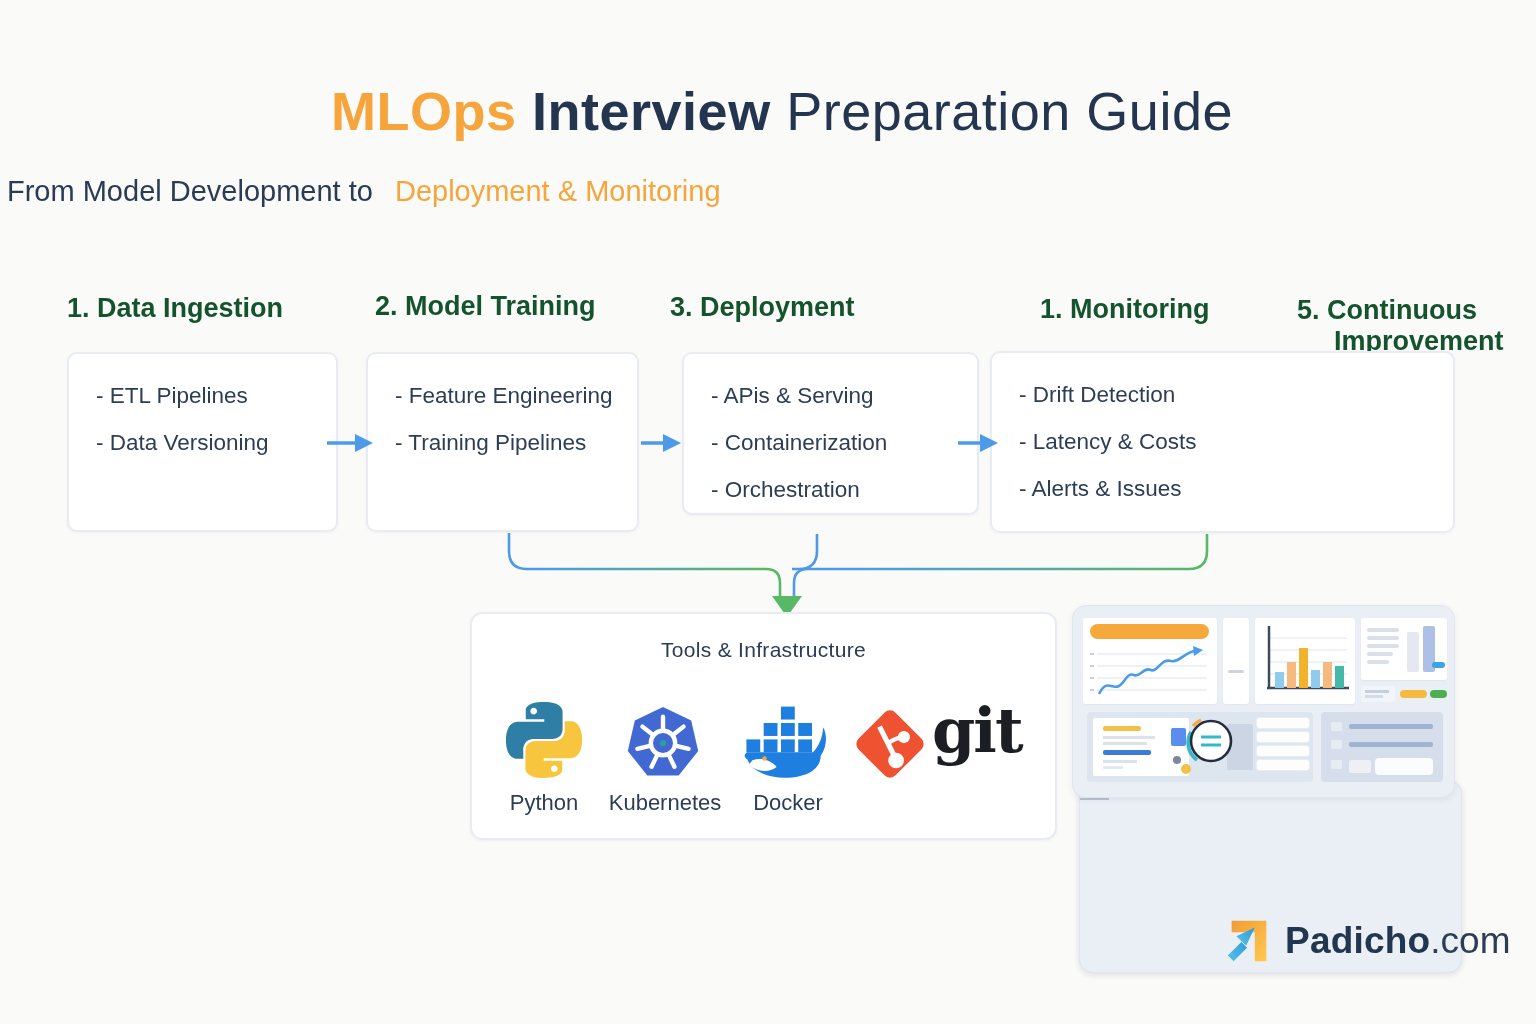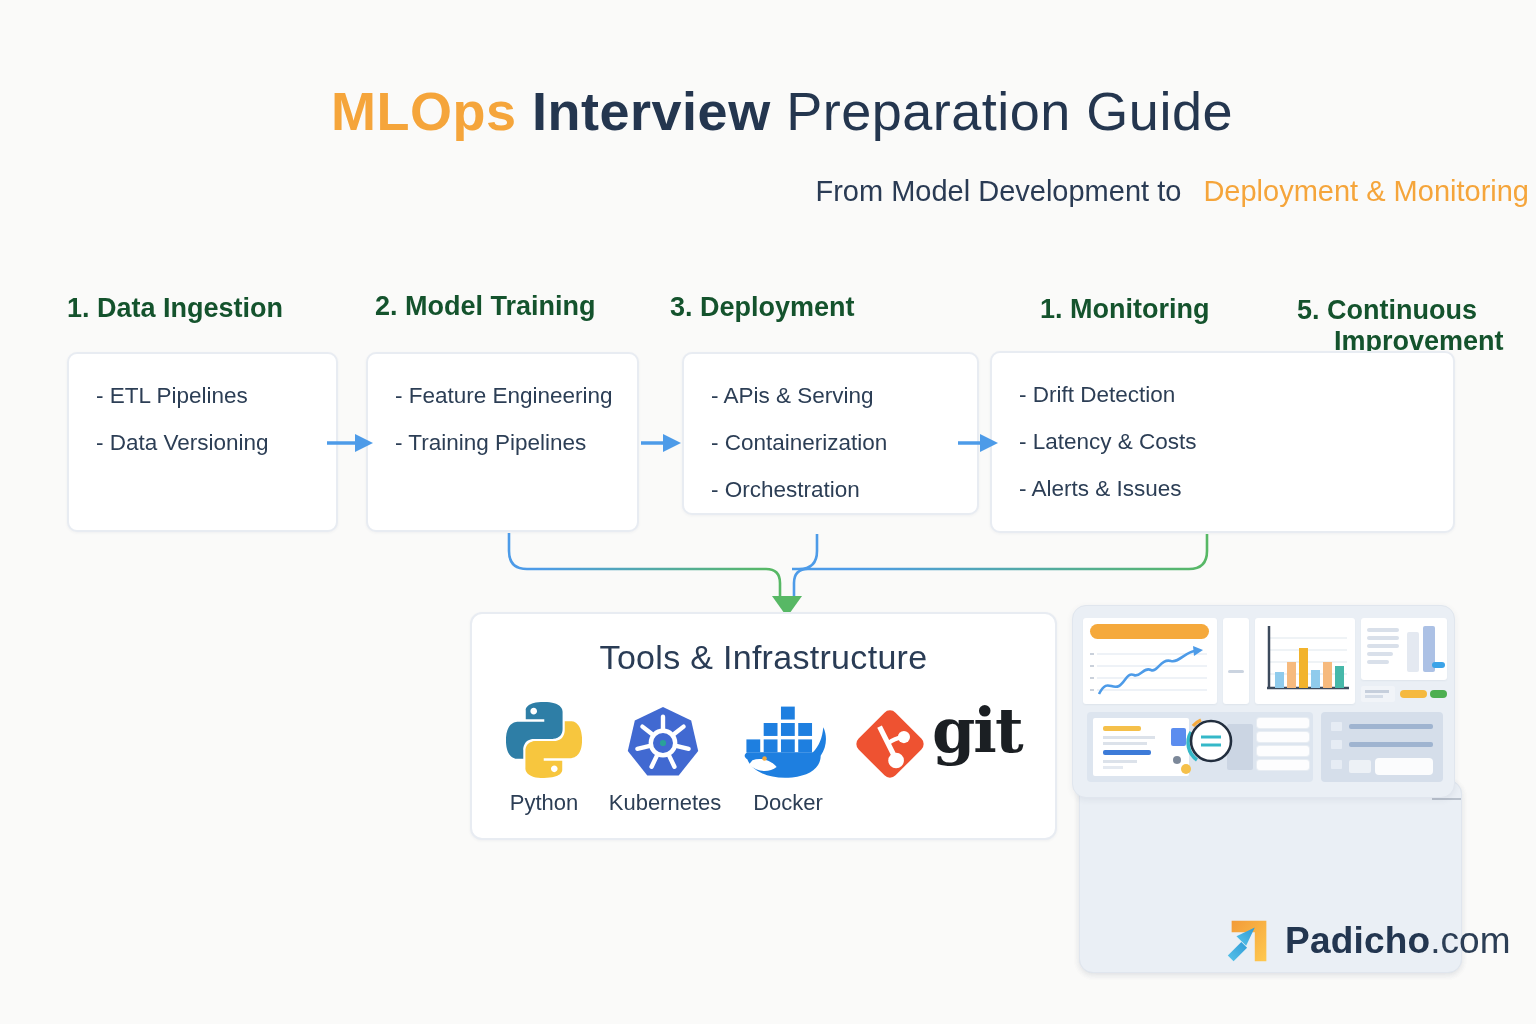--- a/index.html
+++ b/index.html
@@ -5,42 +5,42 @@
   * { margin:0; padding:0; box-sizing:border-box; }
   html,body { width:1536px; height:1024px; }
   body { font-family:"Liberation Sans", sans-serif; background:#FAFAF9; }
   #canvas { position:relative; width:1536px; height:1024px; overflow:hidden; background:#FAFAF9; }
 
   
   .title { position:absolute; top:80px; left:14px; width:100%; text-align:center;
            font-size:54px; font-weight:700; color:#24364F; letter-spacing:.5px; }
   .title .accent { color:#F5A53B; }
   .title .rest { font-weight:500; }
-  .subtitle { position:absolute; top:175px; left:0; width:100%; text-align:right;
-              font-size:29px; font-weight:500; color:#2A3B54;padding-left:22px; }
+  .subtitle { position:absolute; top:175px; left:0; width:100%; text-align:left;
+              font-size:29px; font-weight:500; color:#2A3B54; }
   .subtitle span { margin:0 7px; }
   .subtitle .accent { color:#F5A53B; }
   .subtitle .dash { color:#B9C1CC; font-weight:400; }
 
   
   .heading { position:absolute; font-size:27px; font-weight:600; color:#14532d; line-height:31px; }
   .heading .indent { margin-left:37px; }
 
   
   .box { position:absolute; background:#FFFFFF; border:2px solid #E8ECF2; border-radius:10px;
          box-shadow:0 1px 3px rgba(40,60,90,.05); padding-top:18px; }
   .box .item { font-size:22.5px; font-weight:500; color:#2C3E55; line-height:47px; padding-left:27px; white-space:nowrap; }
 
   
   #connectors { position:absolute; left:0; top:0; pointer-events:none; }
 
   
   .tools { position:absolute; left:470px; top:612px; width:587px; height:228px; background:#FFFFFF;
            border:2px solid #E8ECF2; border-radius:12px; box-shadow:0 1px 3px rgba(40,60,90,.05); }
-  .tools-title { text-align:center; margin-top:24px; font-size:34px; font-weight:500; color:#2A3C55; letter-spacing:.3px; }
+  .tools-title { text-align:center; margin-top:24px; font-size:21px; font-weight:500; color:#2A3C55; letter-spacing:.3px; }
   .logo { position:absolute; }
   .logo-label { position:absolute; top:176px; width:144px; text-align:center;
                 font-size:22px; font-weight:500; color:#2C3E55; }
   .git-word { position:absolute; left:460px; top:80px; font-family:"DejaVu Serif", serif;
               font-weight:700; font-size:62px; letter-spacing:-2px; color:#1B1F23; }
 
   
   .dash { position:absolute; left:1072px; top:605px; width:383px; height:193px; background:#EAEFF5;
           border:1px solid #E0E6EE; border-radius:14px; box-shadow:0 2px 6px rgba(40,60,90,.07); }
   .dash .card { position:absolute; background:#fff; border-radius:3px; box-shadow:0 1px 2px rgba(40,60,90,.06); }

